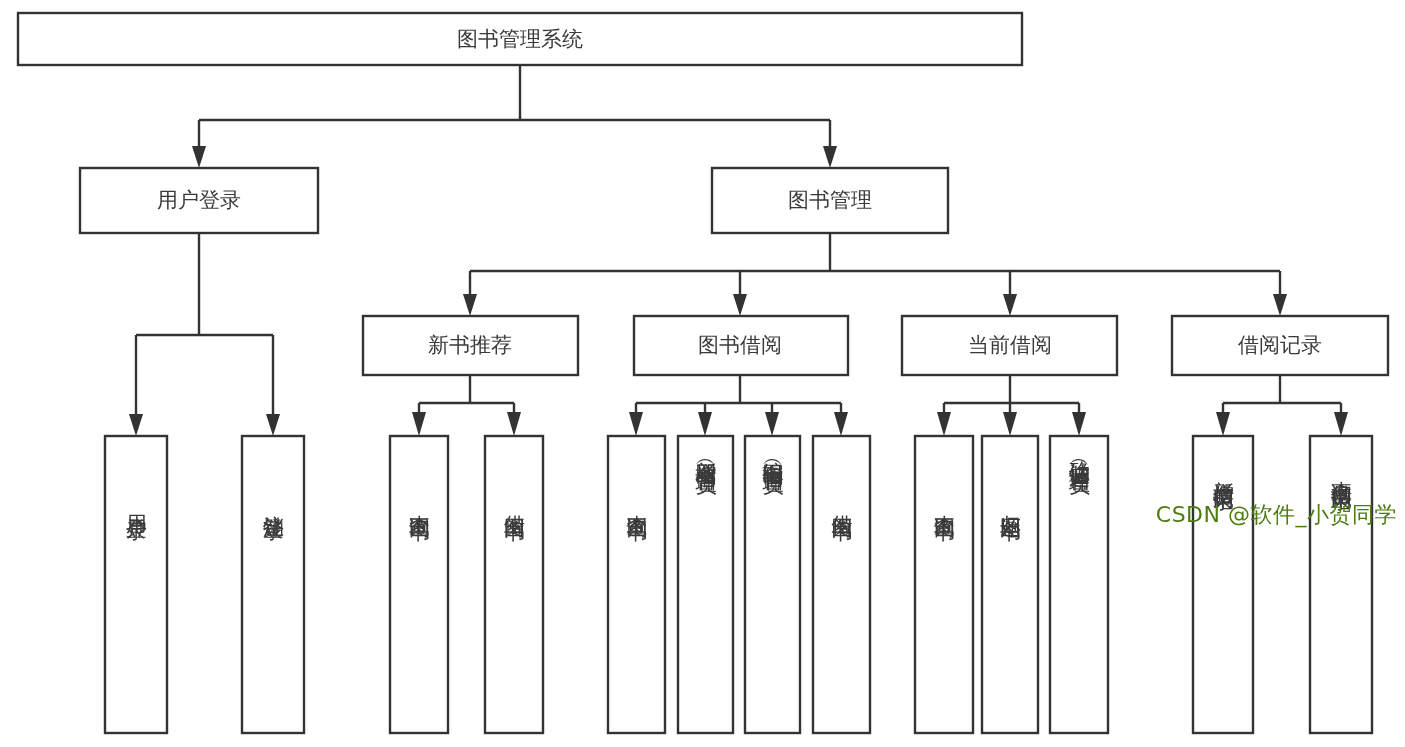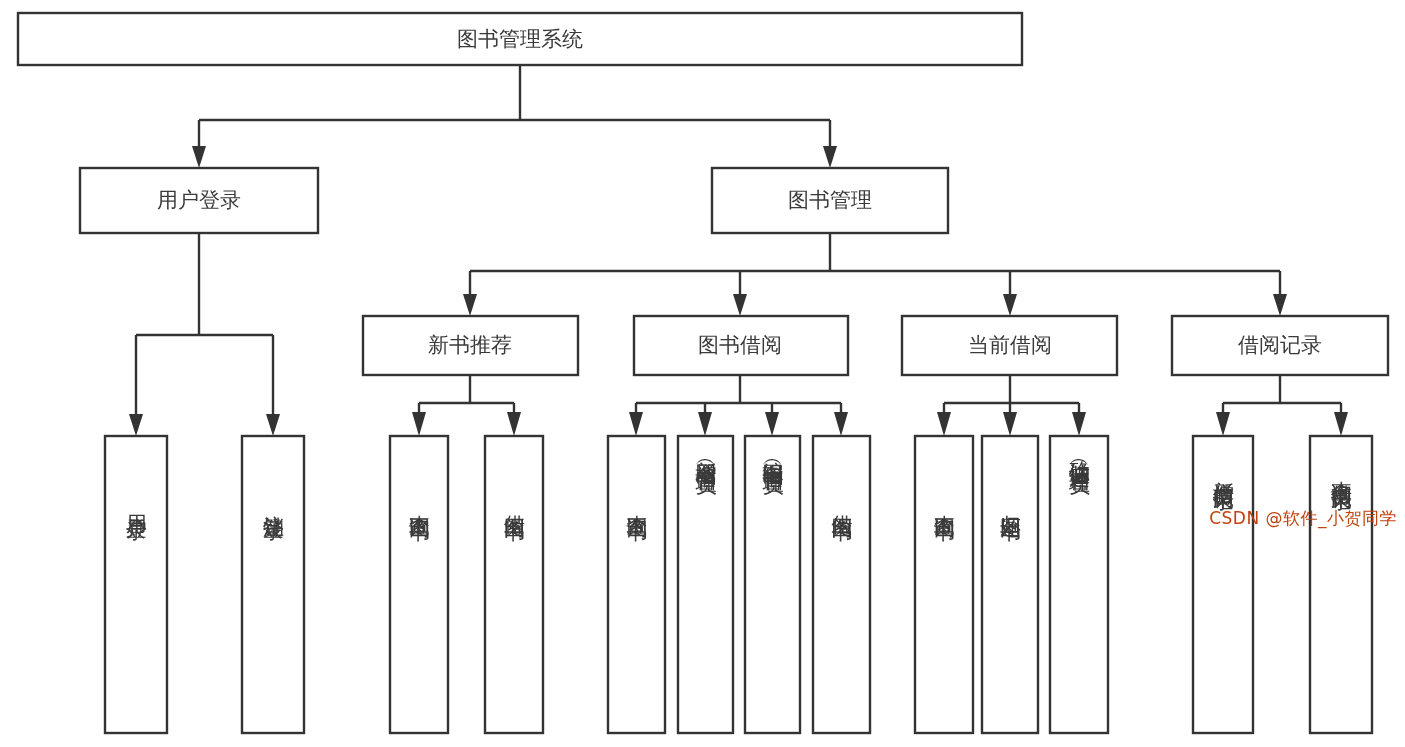--- a/index.html
+++ b/index.html
@@ -63,22 +63,22 @@
     line-height: 1;
     color: #3a3a3a;
     letter-spacing: 2px;
     white-space: nowrap;
   }
   .watermark {
     position: absolute;
     right: 8px;
     bottom: 6px;
     font-family: "DejaVu Sans", "Liberation Sans", sans-serif;
-    font-size: 17px;
-    color: #c2410c;
+    font-size: 22px;
+    color: #4d7c0f;
     letter-spacing: 0.5px;
     white-space: nowrap;
   }
 </style>
 </head>
 <body>
 
 <div id="diagram-root">
 
   <svg class="tree-canvas" viewBox="0 0 1405 747" xmlns="http://www.w3.org/2000/svg">

